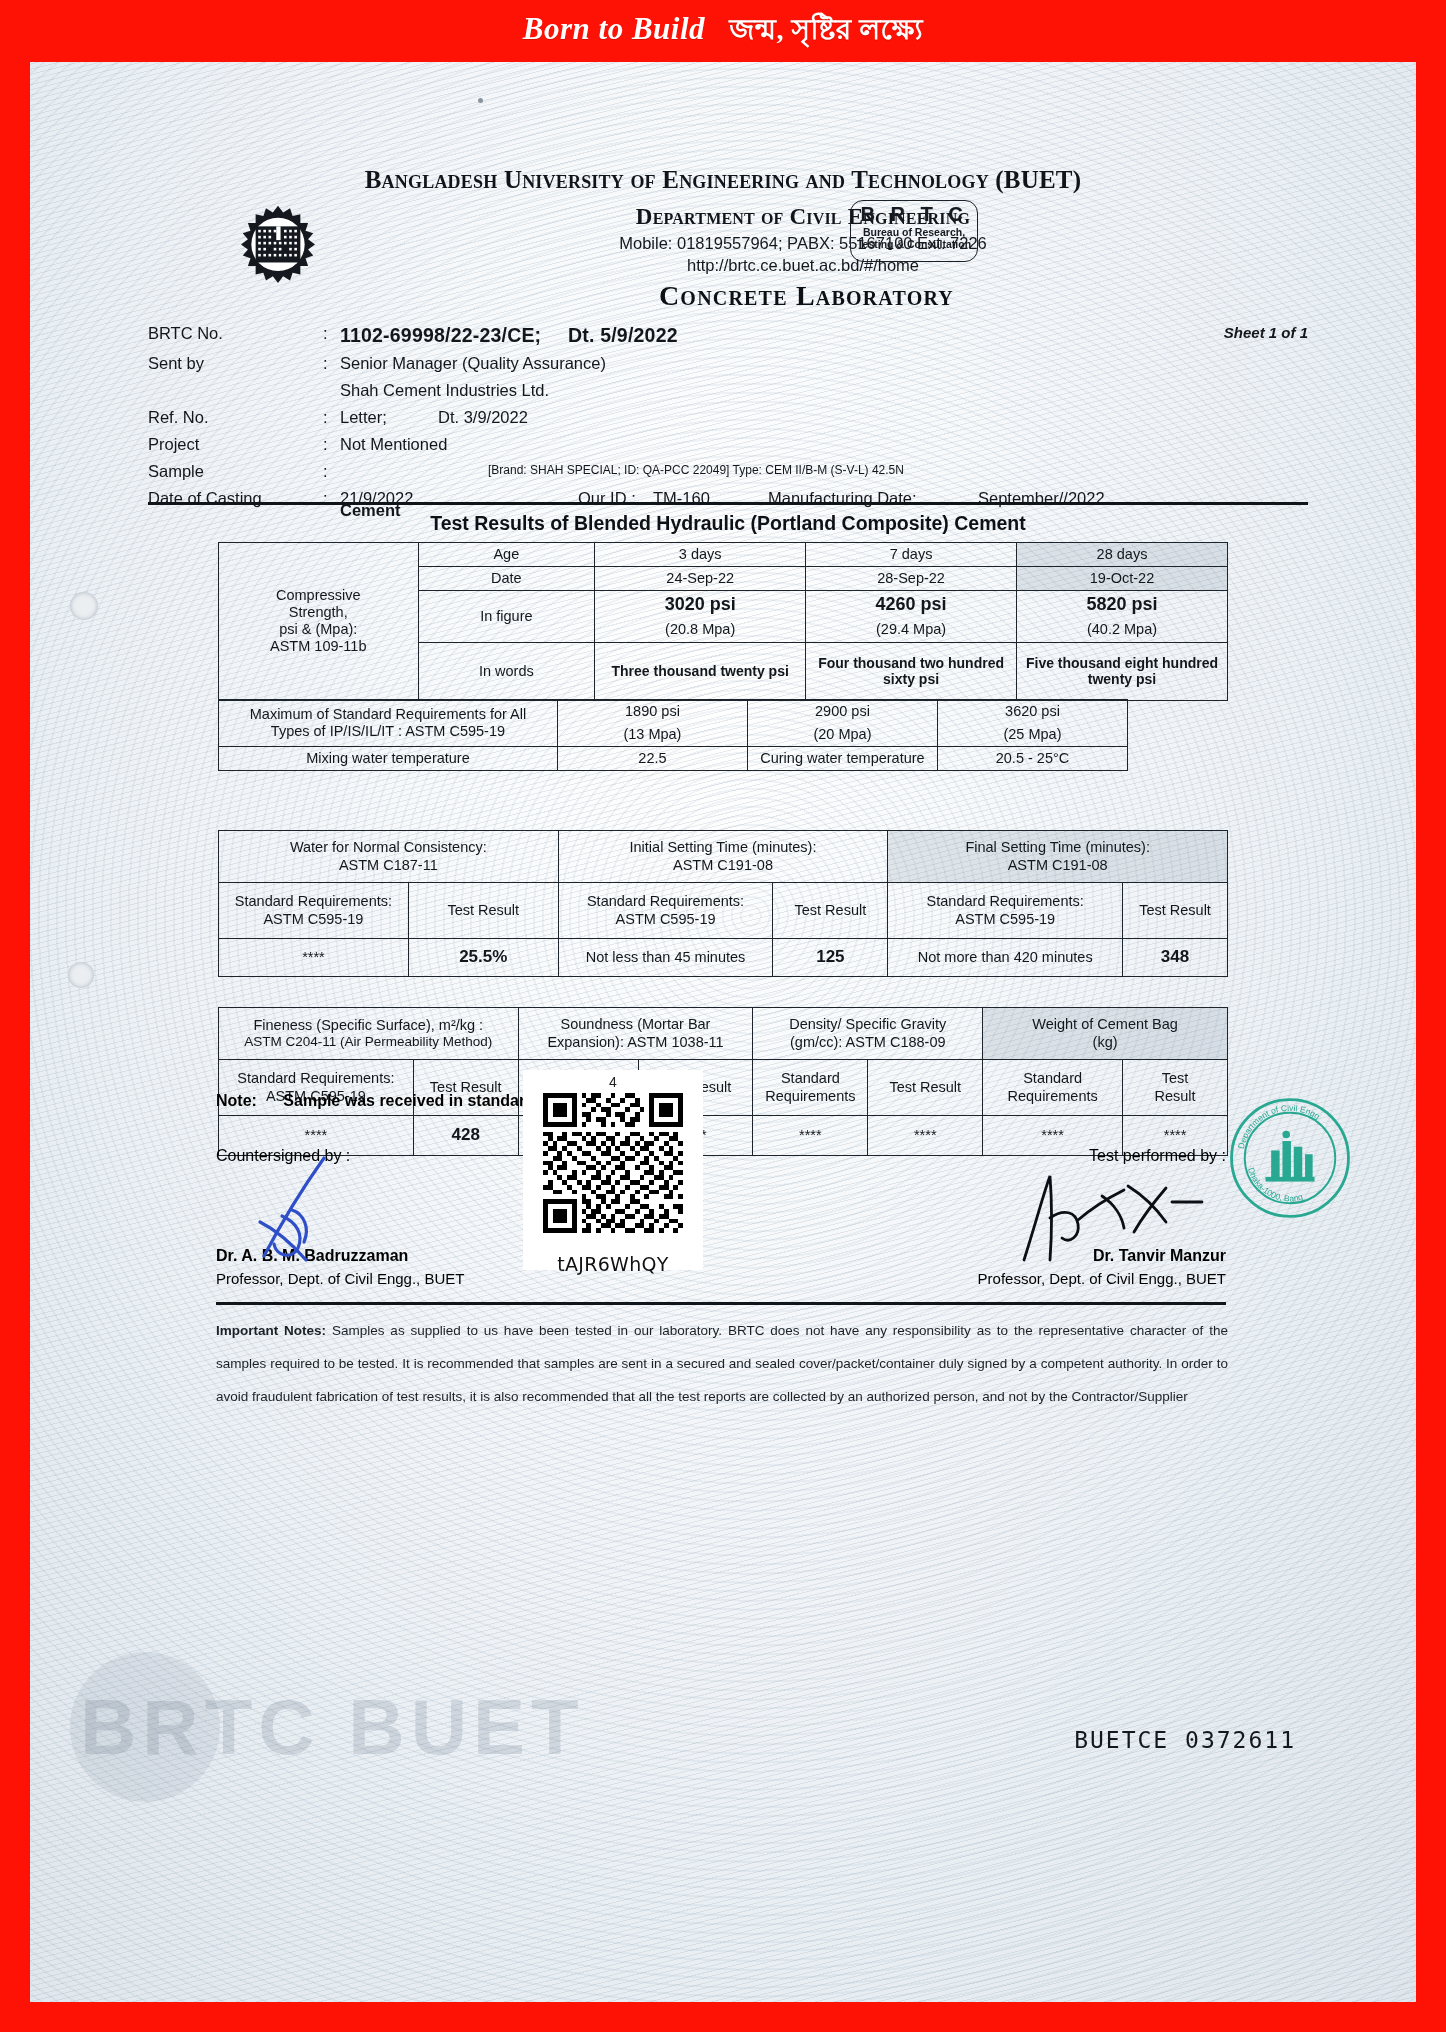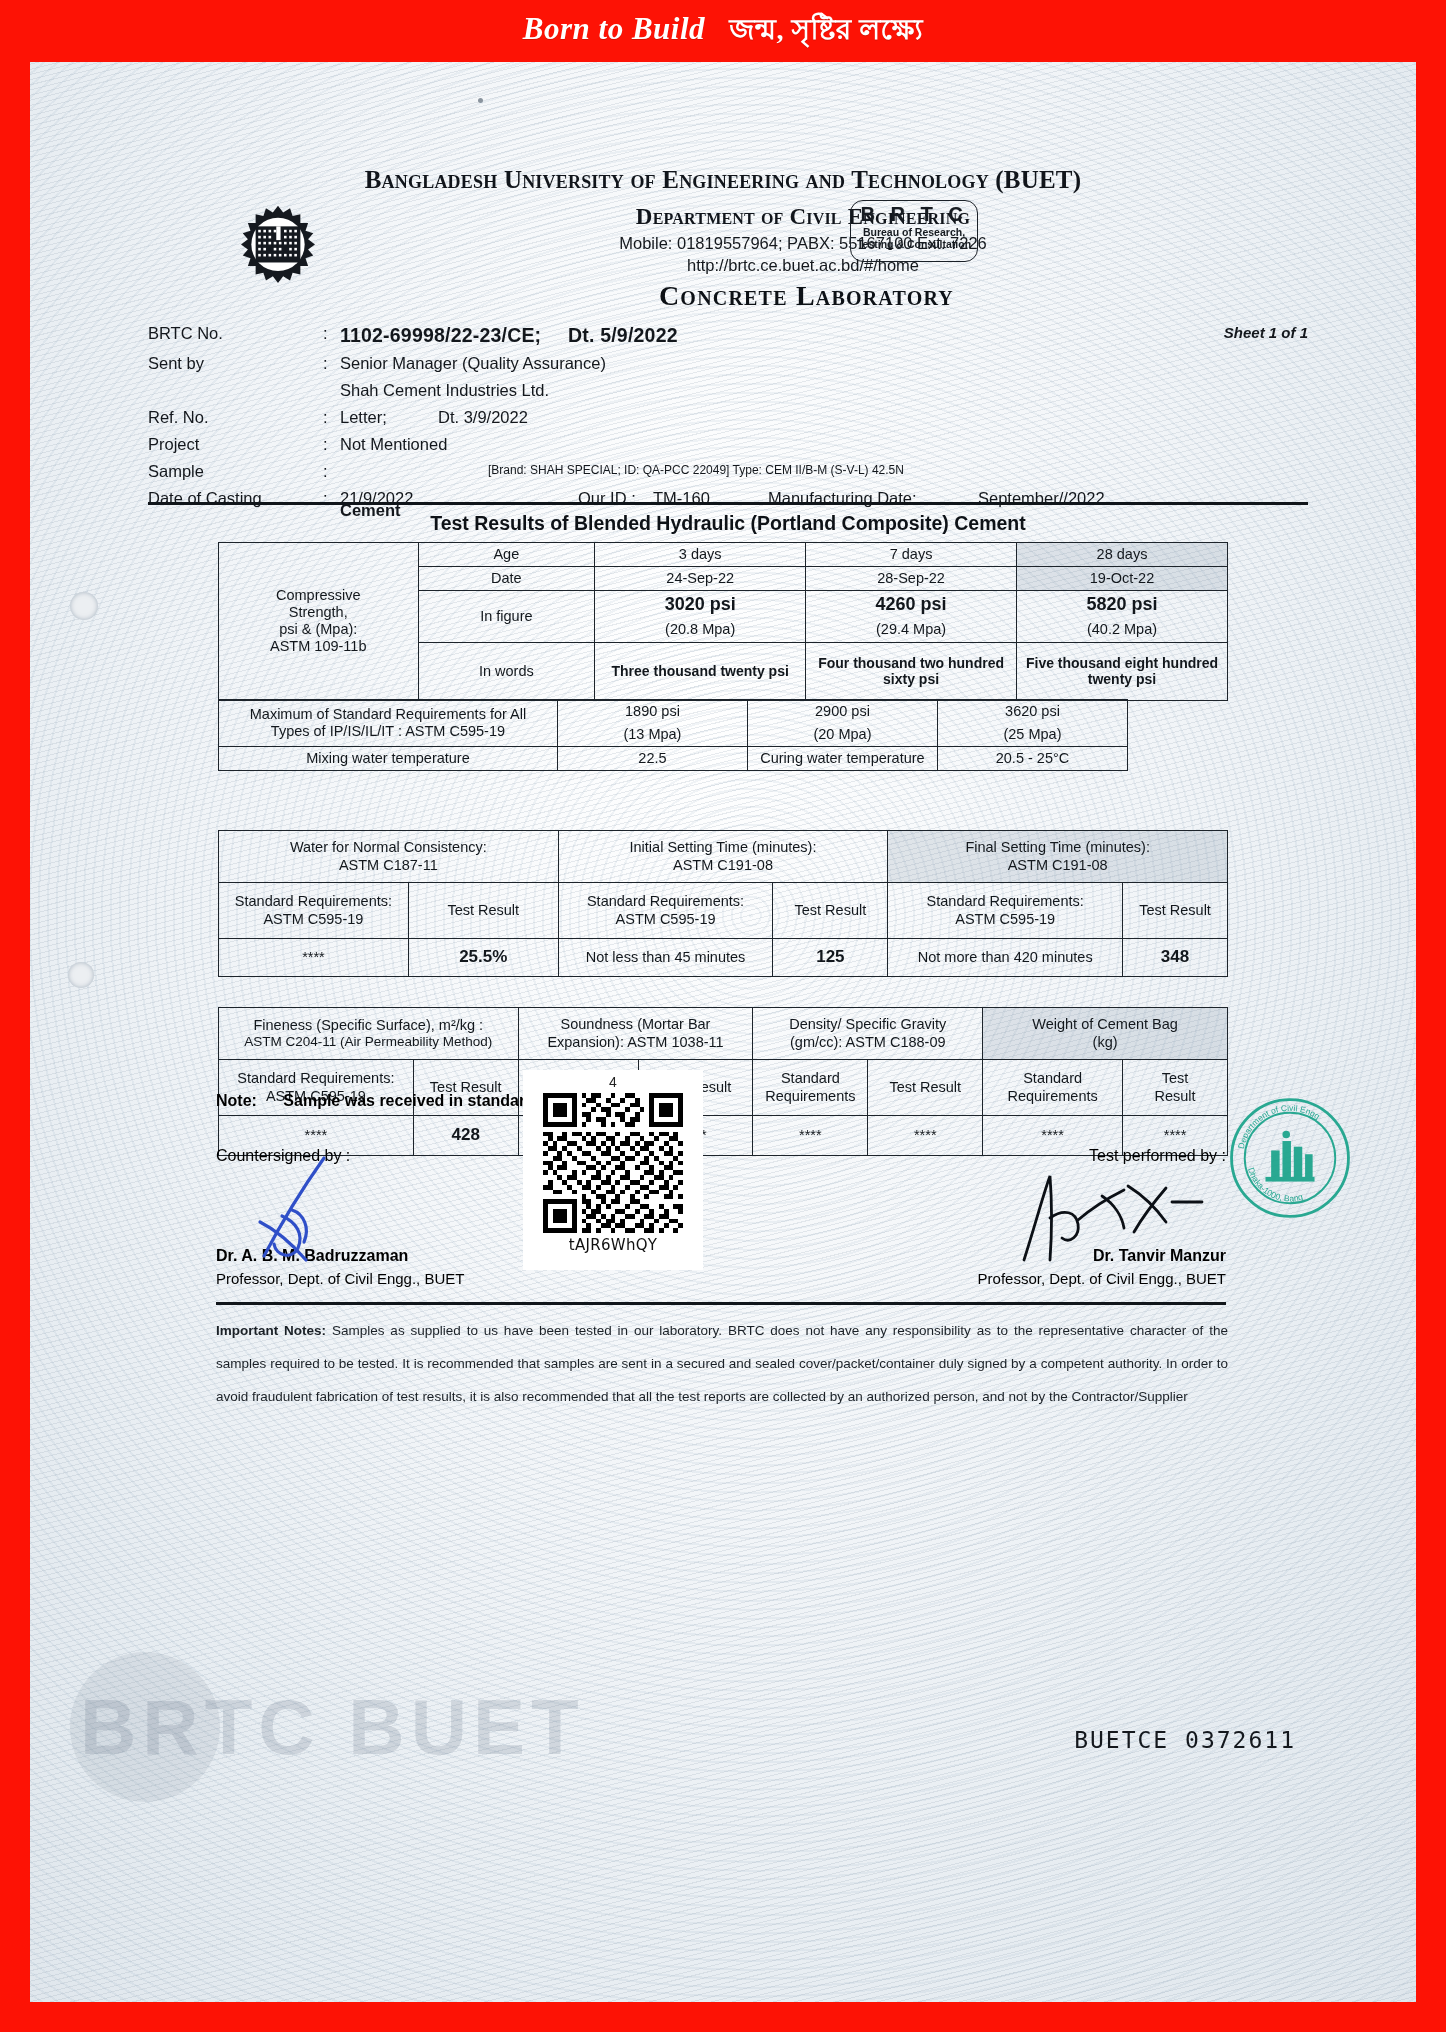--- a/index.html
+++ b/index.html
@@ -124,21 +124,21 @@
   .name-l{ position:absolute; left:186px; top:1185px; font-size:16px; font-weight:bold;}
   .role-l{ position:absolute; left:186px; top:1208px; font-size:15px;}
   .name-r{ position:absolute; right:190px; top:1185px; font-size:16px; font-weight:bold;}
   .role-r{ position:absolute; right:190px; top:1208px; font-size:15px;}
 
   
   .qrwrap{ position:absolute; left:493px; top:1008px; width:180px; height:200px;
            background:#fff; text-align:center; padding-top:4px; z-index:6;}
   .qrnum{ font-size:14px; color:#222; }
   .qrimg{ width:140px; height:140px; margin:3px auto 0; display:block;}
-  .qrcode{ font-size:15px; letter-spacing:.3px; color:#111; margin-top:3px; font-family:"DejaVu Sans", sans-serif;}
+  .qrcode{ font-size:19px; letter-spacing:.3px; color:#111; margin-top:20px; font-family:"DejaVu Sans", sans-serif;}
 
   
   .ink{ position:absolute; z-index:5; pointer-events:none;}
   #ink-left{ left:222px; top:1090px; }
   #ink-right{ right:210px; top:1100px;}
 
   
   .stamp{ position:absolute; right:60px; top:1030px; width:132px; height:132px; z-index:5; opacity:.92;}
 
   

